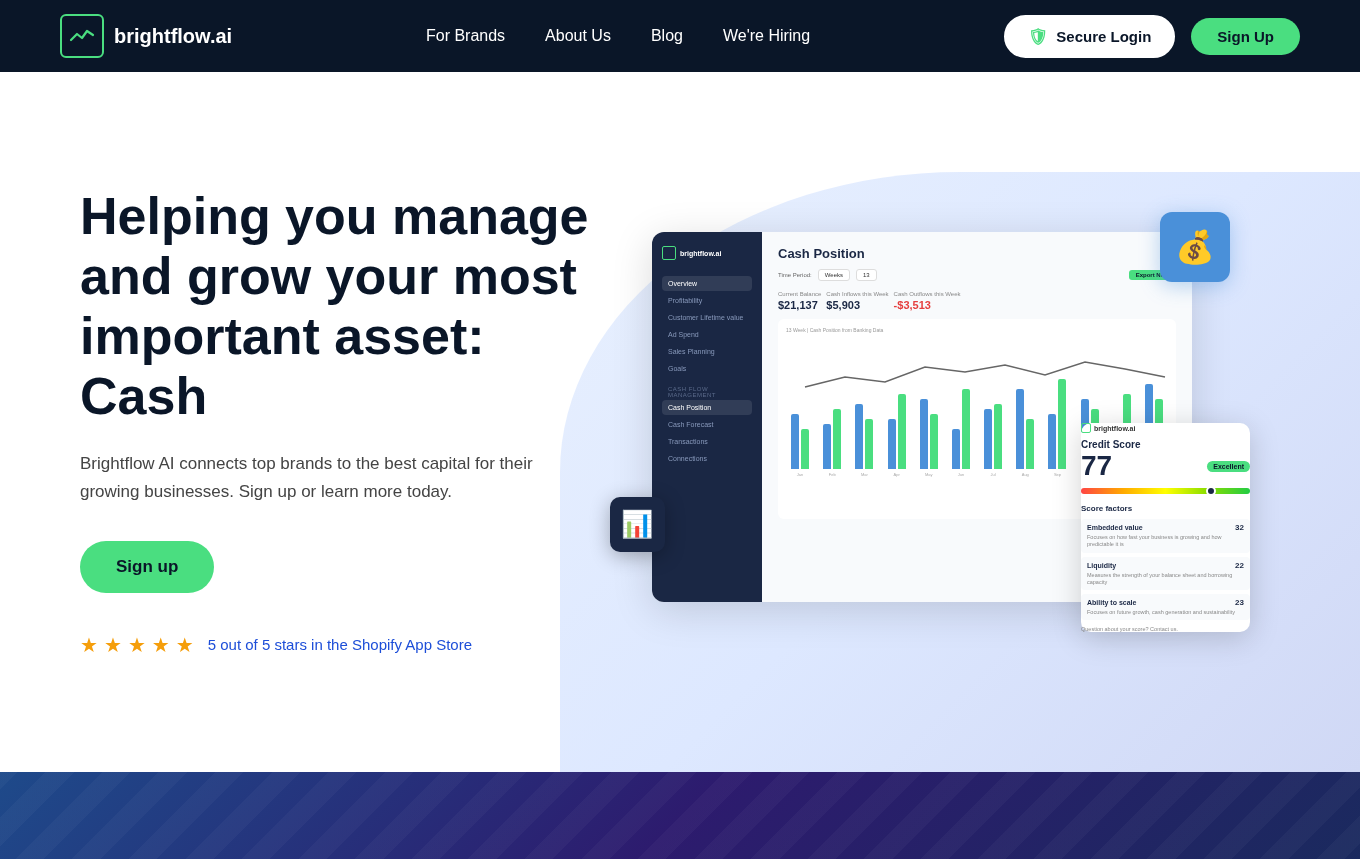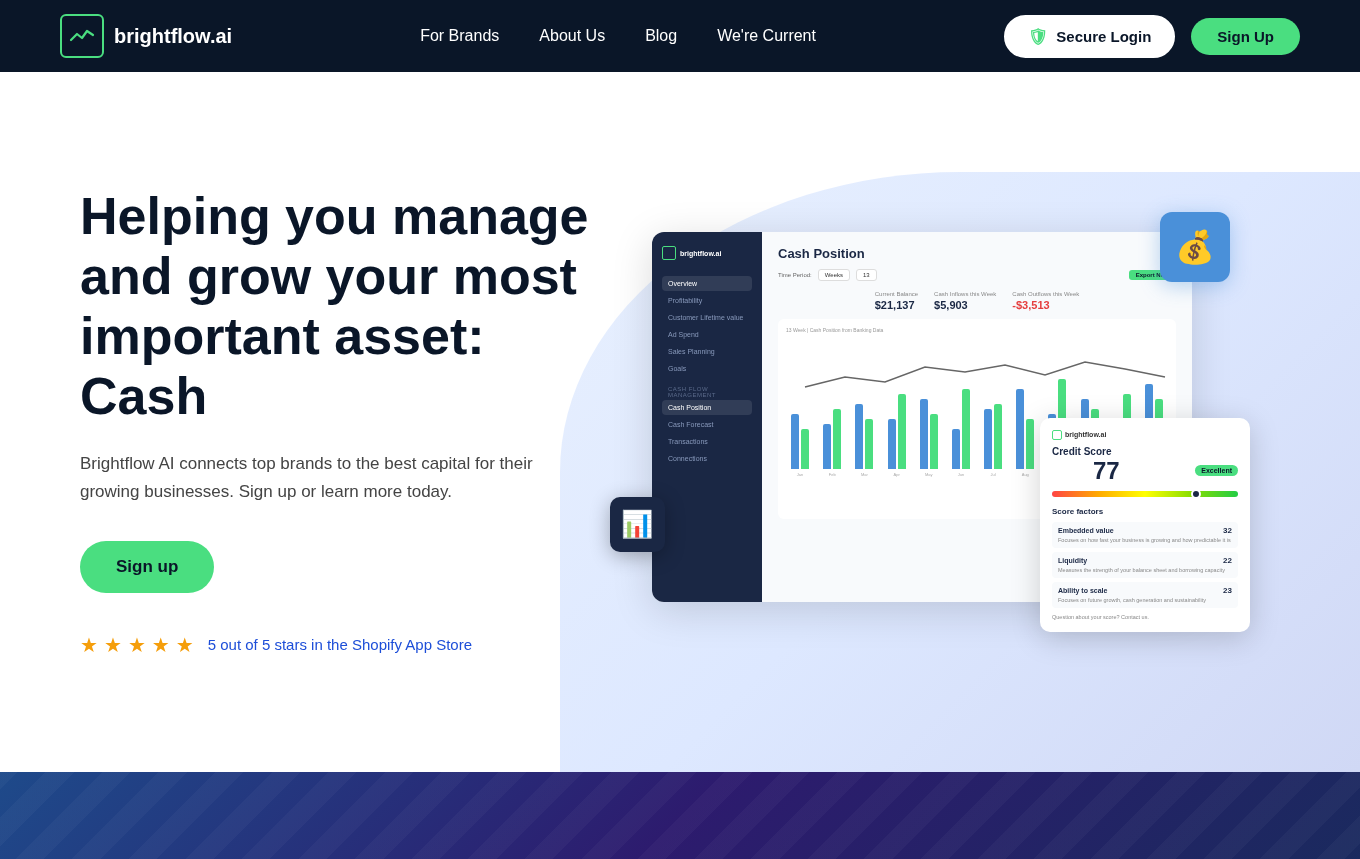--- a/index.html
+++ b/index.html
@@ -262,23 +262,22 @@
       color: #0a1628;
       border: none;
       border-radius: 3px;
       padding: 2px 7px;
       font-size: 6px;
       margin-left: auto;
       font-weight: 600;
     }
     .mc-stats {
       display: flex;
-      gap: 16px;
+      gap: 5px;
       margin-bottom: 8px;
-      justify-content: center;
     }
     .mc-stat-item { }
     .mc-stat-label { font-size: 6px; color: #888; margin-bottom: 2px; }
     .mc-stat-value { font-size: 11px; font-weight: 700; color: #1a2744; }
     .chart-area {
       background: #fff;
       border-radius: 6px;
       padding: 8px;
       height: 200px;
       position: relative;
@@ -301,25 +300,25 @@
     .bar-pair { display: flex; gap: 2px; align-items: flex-end; }
     .bar-blue { background: #4a90d9; border-radius: 2px 2px 0 0; width: 8px; }
     .bar-green { background: #4ade80; border-radius: 2px 2px 0 0; width: 8px; }
     .bar-label { font-size: 4px; color: #aaa; margin-top: 2px; }
 
     
     .credit-score-card {
       position: absolute;
       bottom: 0;
       right: -10px;
-      width: 210px;
+      width: 169px;
       background: #fff;
       border-radius: 10px;
       box-shadow: 0 6px 30px rgba(0,0,0,0.18);
-      padding: 12px;
+      padding: 0;
       z-index: 10;
     }
     .cs-header {
       display: flex;
       align-items: center;
       gap: 6px;
       margin-bottom: 6px;
     }
     .cs-logo-box {
       display: flex;
@@ -333,21 +332,21 @@
       border-radius: 2px;
     }
     .cs-logo-text { font-size: 7px; color: #333; font-weight: 600; }
     .cs-title { font-size: 10px; font-weight: 700; color: #1a2744; }
     .cs-score-row {
       display: flex;
       align-items: center;
       justify-content: space-between;
       margin-bottom: 6px;
     }
-    .cs-score { font-size: 24px; font-weight: 800; color: #1a2744; margin-left: 41px; }
+    .cs-score { font-size: 28px; font-weight: 800; color: #1a2744; }
     .cs-badge { background: #4ade80; color: #0a1628; font-size: 7px; font-weight: 700; padding: 2px 6px; border-radius: 10px; }
     .cs-bar-container {
       background: linear-gradient(to right, #ff4444, #ffaa00, #ffff00, #88dd00, #22cc44);
       height: 6px;
       border-radius: 3px;
       margin-bottom: 10px;
       position: relative;
     }
     .cs-bar-indicator {
       position: absolute;
@@ -438,21 +437,21 @@
         <polyline points="2,14 8,8 13,12 18,5 24,9" stroke="#4ade80" stroke-width="2.2" fill="none" stroke-linecap="round" stroke-linejoin="round"></polyline>
       </svg>
     </div>
     <span class="logo-text">brightflow.ai</span>
   </a>
 
   <ul class="nav-links">
     <li><a href="#">For Brands</a></li>
     <li><a href="#">About Us</a></li>
     <li><a href="#">Blog</a></li>
-    <li><a href="#">We're Current</a></li>
+    <li><a href="#">We're Hiring</a></li>
   </ul>
 
   <div class="nav-actions">
     <button class="btn-secure-login">
       <span class="shield-icon-nav">🛡</span>
       <span>Secure Login</span>
     </button>
     <button class="btn-signup-nav">Sign Up</button>
   </div>
 </nav>

